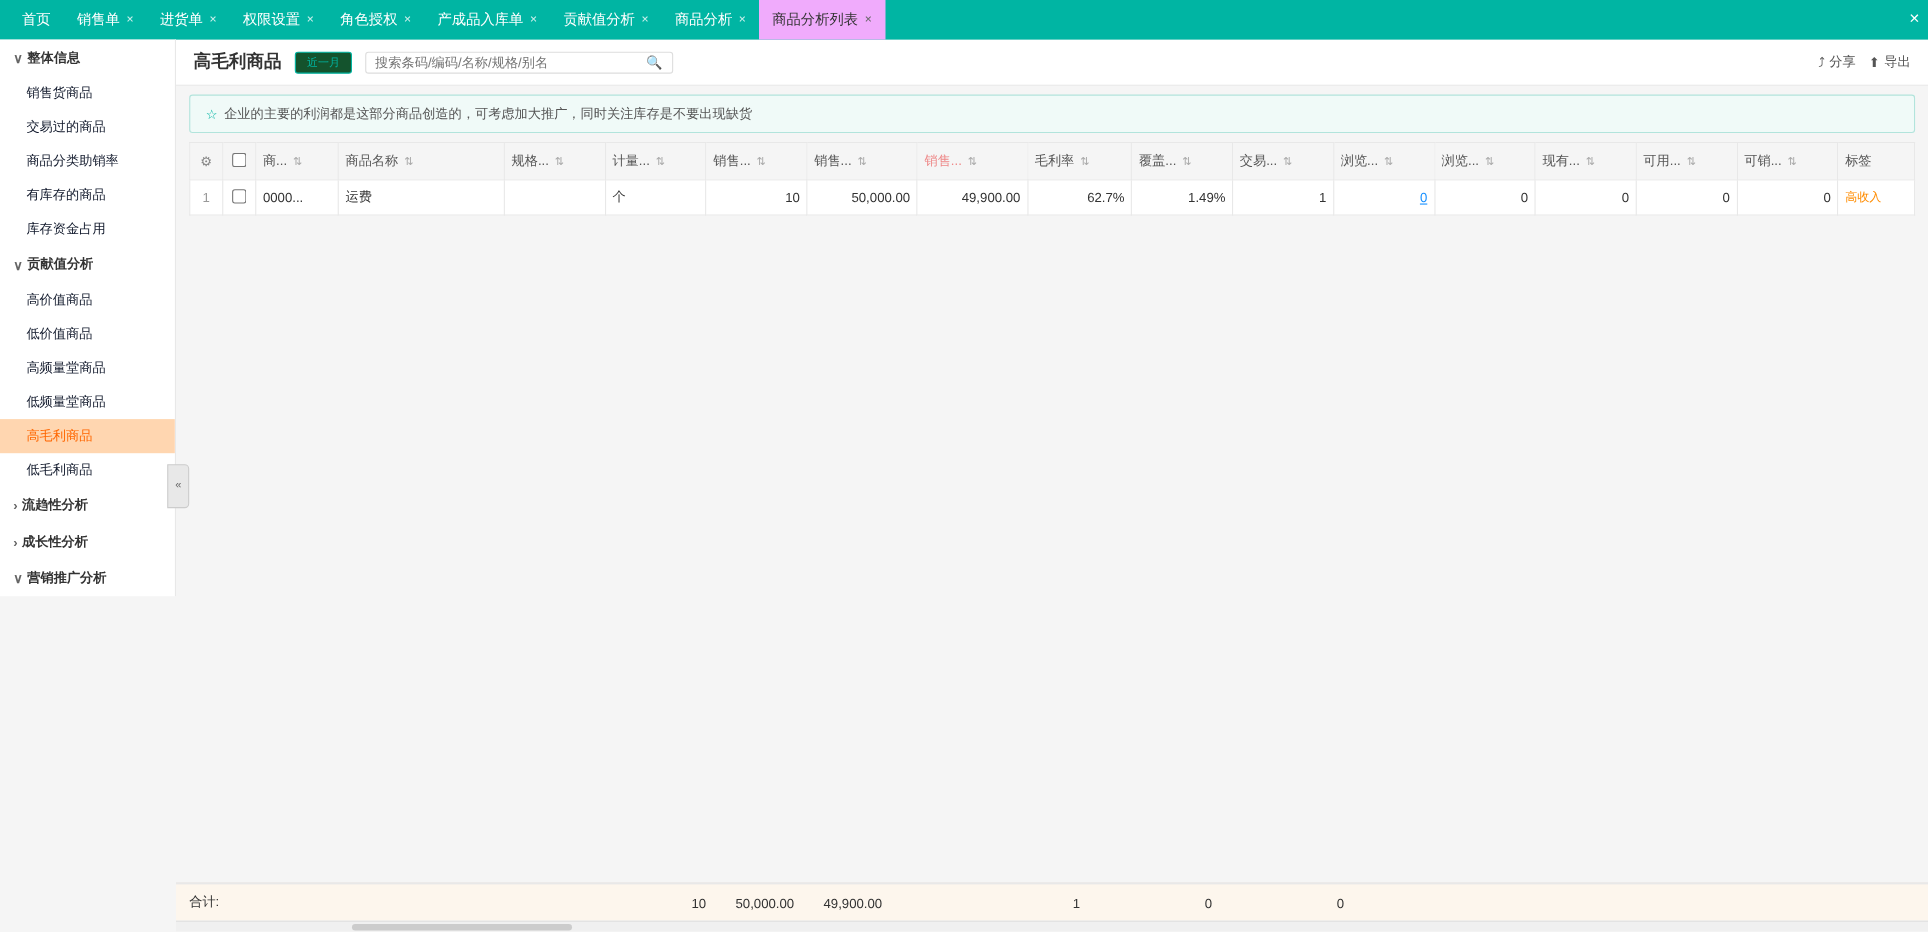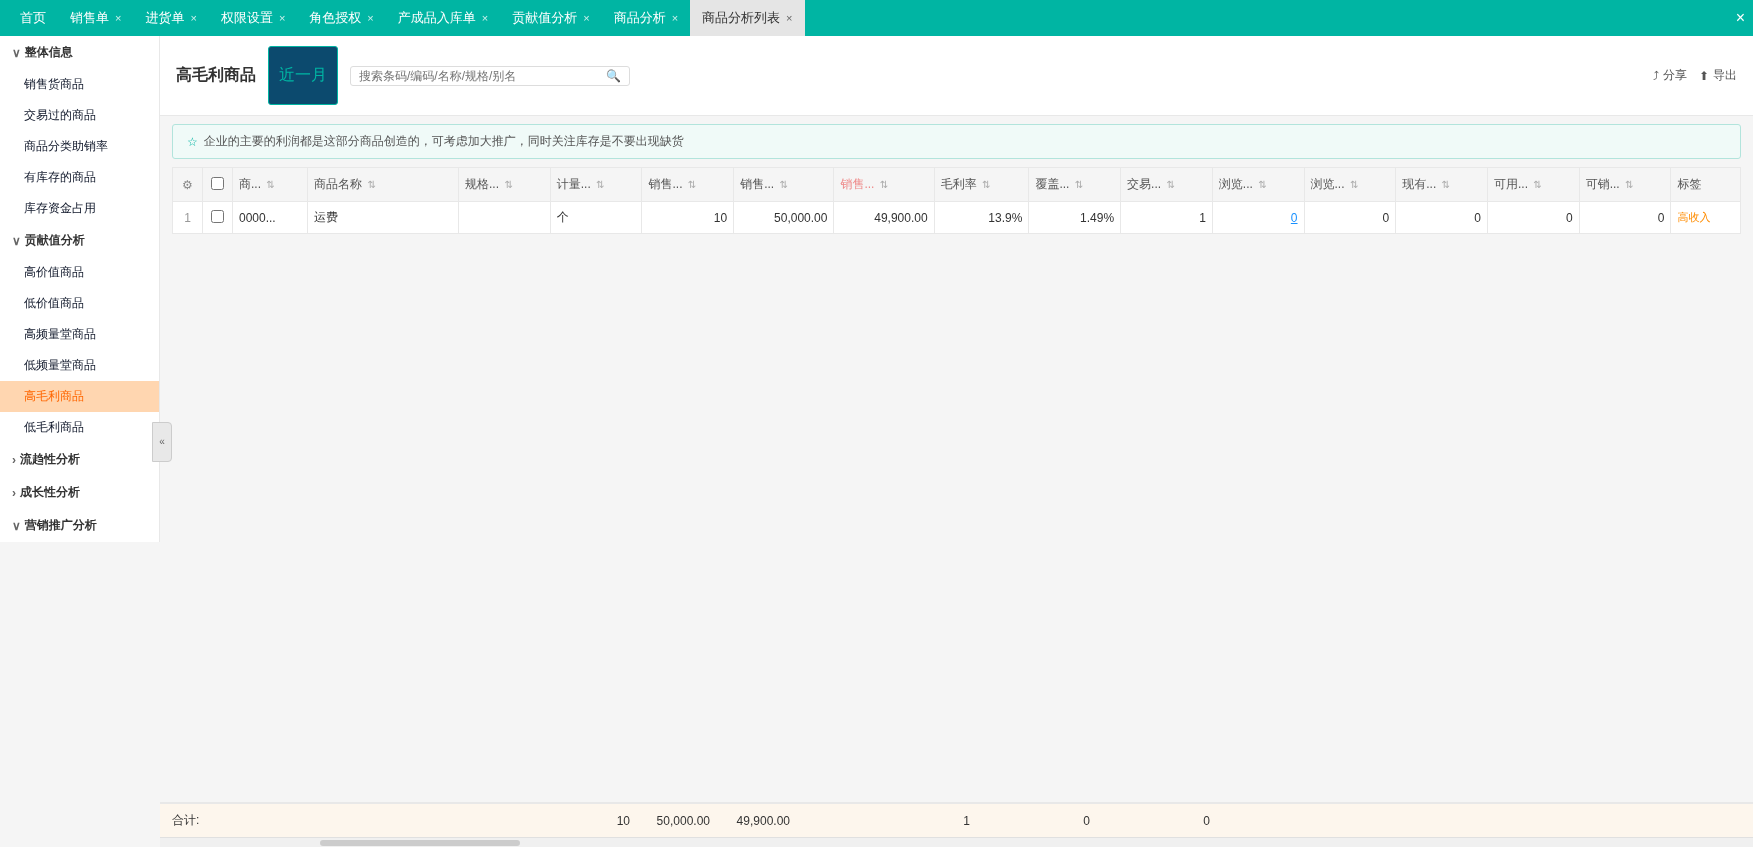--- a/index.html
+++ b/index.html
@@ -27,21 +27,21 @@
       display: flex;
       align-items: center;
       padding: 0 12px;
       height: 36px;
       color: white;
       cursor: pointer;
       white-space: nowrap;
       font-size: 13px;
       gap: 4px;
     }
-    .nav-tab.active { background: #e5e5e5; color: #333; }
+    .nav-tab.active { background: #f0abfc; color: #333; }
     .nav-tab .tab-close {
       font-size: 11px;
       color: rgba(255,255,255,0.8);
       margin-left: 2px;
     }
     .nav-tab.active .tab-close { color: #666; }
 
     
     .main-layout {
       display: flex;
@@ -115,27 +115,27 @@
       align-items: center;
       gap: 12px;
       border-bottom: 1px solid #e8e8e8;
     }
     .content-title {
       font-size: 16px;
       font-weight: bold;
       color: #333;
     }
     .filter-btn {
-      background: #0c4a6e;
+      background: #14532d;
       border: 1px solid #00b5a3;
       color: #00b5a3;
-      padding: 18px 10px;
+      padding: 2px 10px;
       border-radius: 3px;
       cursor: pointer;
-      font-size: 16px;
+      font-size: 10px;
     }
     .search-box {
       display: flex;
       align-items: center;
       border: 1px solid #ddd;
       border-radius: 3px;
       padding: 2px 8px;
       background: white;
       flex: 1;
       max-width: 280px;
@@ -218,21 +218,21 @@
 
     
     .footer-row {
       background: #fdf6ed;
       border-top: 2px solid #e8e8e8;
       padding: 8px 12px;
       display: flex;
       align-items: center;
       font-size: 12px;
       color: #333;
-      gap: 4px;
+      gap: 16px;
     }
     .footer-label {
       width: 120px;
       font-weight: normal;
     }
     .footer-cells {
       display: flex;
       gap: 0;
     }
     .footer-cell {
@@ -482,21 +482,21 @@
             <td class="checkbox-cell">
               <input type="checkbox" style="">
             </td>
             <td>0000...</td>
             <td>运费</td>
             <td></td>
             <td>个</td>
             <td class="num">10</td>
             <td class="num">50,000.00</td>
             <td class="num">49,900.00</td>
-            <td class="num">13.9%</td>
+            <td class="num">62.7%</td>
             <td class="num">1.49%</td>
             <td class="num">1</td>
             <td class="num tag-link">0</td>
             <td class="num">0</td>
             <td class="num">0</td>
             <td class="num">0</td>
             <td class="num">0</td>
             <td>
               <span class="tag-high">高收入</span>
             </td>

